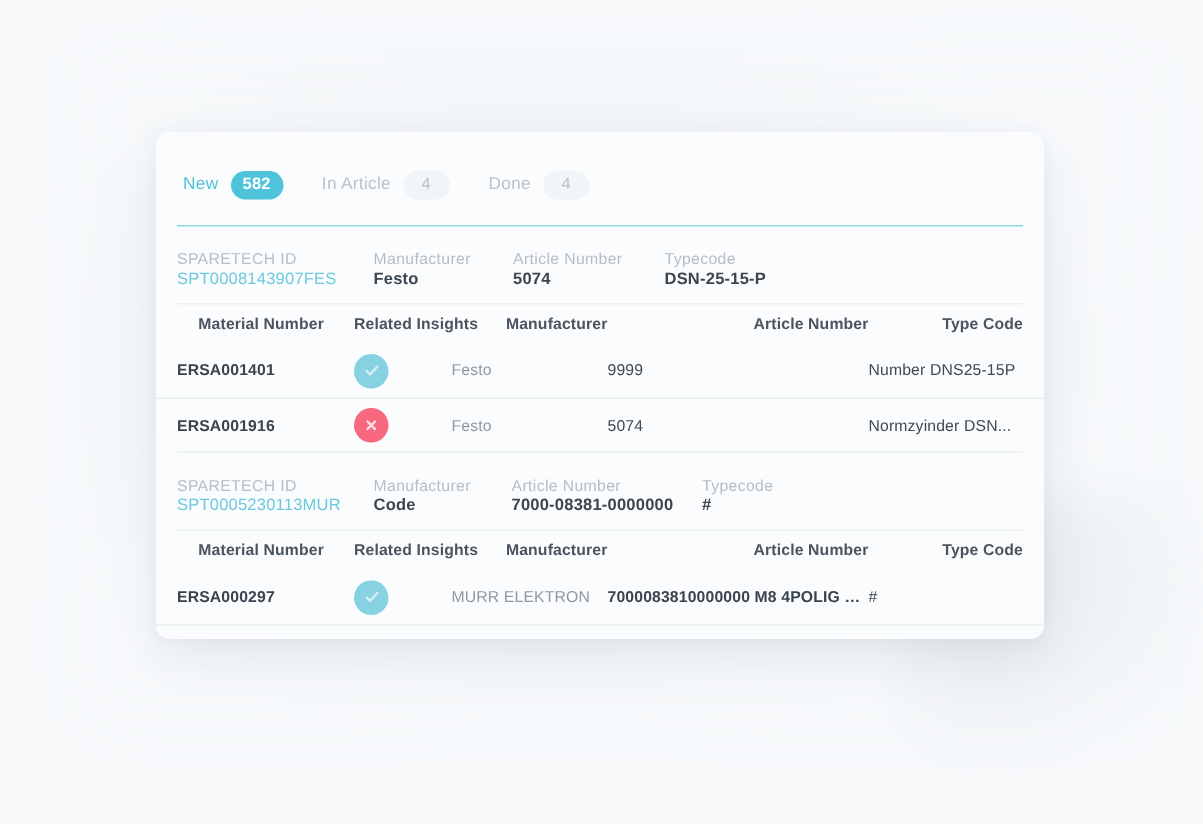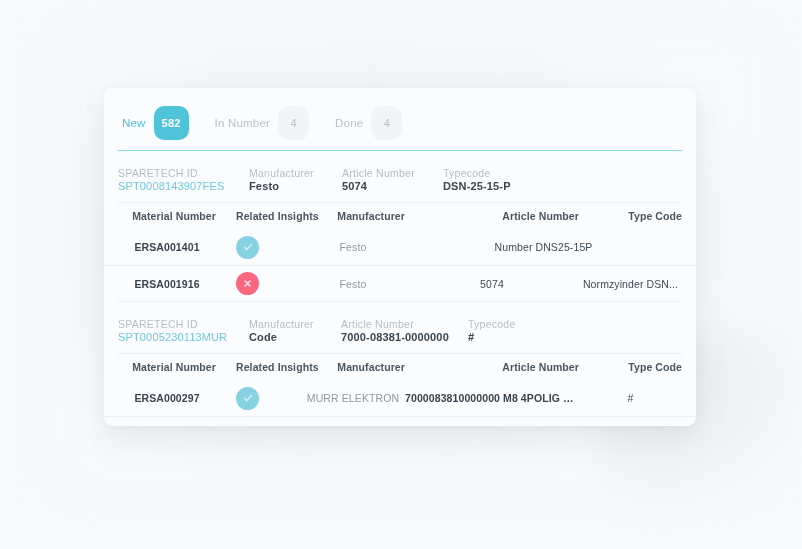--- a/index.html
+++ b/index.html
@@ -64,21 +64,21 @@
     cursor: pointer;
   }
   .tab-label {
     font-size: 11.5px;
     color: #b9c2cb;
     letter-spacing: 0.2px;
   }
   .tab.active .tab-label { color: #4fc3d9; }
   .tab-badge {
     min-width: 31px;
-    height: 34px;
+    height: 19px;
     padding: 0 8px;
     border-radius: 10px;
     background: #f2f5f7;
     color: #b9c2cb;
     font-size: 11px;
     display: flex;
     align-items: center;
     justify-content: center;
     letter-spacing: 0.2px;
   }
@@ -129,21 +129,21 @@
   .g2 .c3 { width: auto; }
 
   
   .thead, .trow {
     display: flex;
     align-items: center;
     padding-left: 14px;
     padding-right: 14px;
   }
   .thead { height: 26px; text-align: right; }
-  .trow  { height: 36px; border-top: 1px solid #eceff1; text-align: center; }
+  .trow  { height: 36px; border-top: 1px solid #eceff1; }
   .trow.first { border-top: none; }
 
   .col-mat  { width: 98px; }
   .col-ins  { width: 85px; padding-left: 20px; }
   .col-man  { width: 104px; }
   .col-art  { width: 174px; }
   .col-type { flex: 1; min-width: 0; }
 
   .th {
     font-size: 10.5px;
@@ -194,21 +194,21 @@
 <div class="card">
 
   <div class="tabs">
 
     <div class="tab active">
       <span class="tab-label">New</span>
       <span class="tab-badge">582</span>
     </div>
 
     <div class="tab">
-      <span class="tab-label">In Number</span>
+      <span class="tab-label">In Article</span>
       <span class="tab-badge">4</span>
     </div>
 
     <div class="tab">
       <span class="tab-label">Done</span>
       <span class="tab-badge">4</span>
     </div>
 
   </div>
 
@@ -248,20 +248,21 @@
     <div class="trow first">
       <span class="td mat col-mat">ERSA001401</span>
       <span class="col-ins">
         <span class="insight ok">
           <svg width="12" height="12" viewBox="0 0 12 12">
               <path d="M2.4 6.3 L4.7 8.6 L9.6 3.4" fill="none" stroke="#d8f0f6" stroke-width="1.5" stroke-linecap="round" stroke-linejoin="round"></path>
             </svg>
         </span>
       </span>
       <span class="td mut col-man">Festo</span>
+      <span class="td col-art">9999</span>
       <span class="td col-type">Number DNS25-15P</span>
     </div>
 
     <div class="trow">
       <span class="td mat col-mat">ERSA001916</span>
       <span class="col-ins">
         <span class="insight no">
           <svg width="11" height="11" viewBox="0 0 11 11">
               <path d="M3 3 L8 8 M8 3 L3 8" fill="none" stroke="#fde3e7" stroke-width="1.6" stroke-linecap="round"></path>
             </svg>

